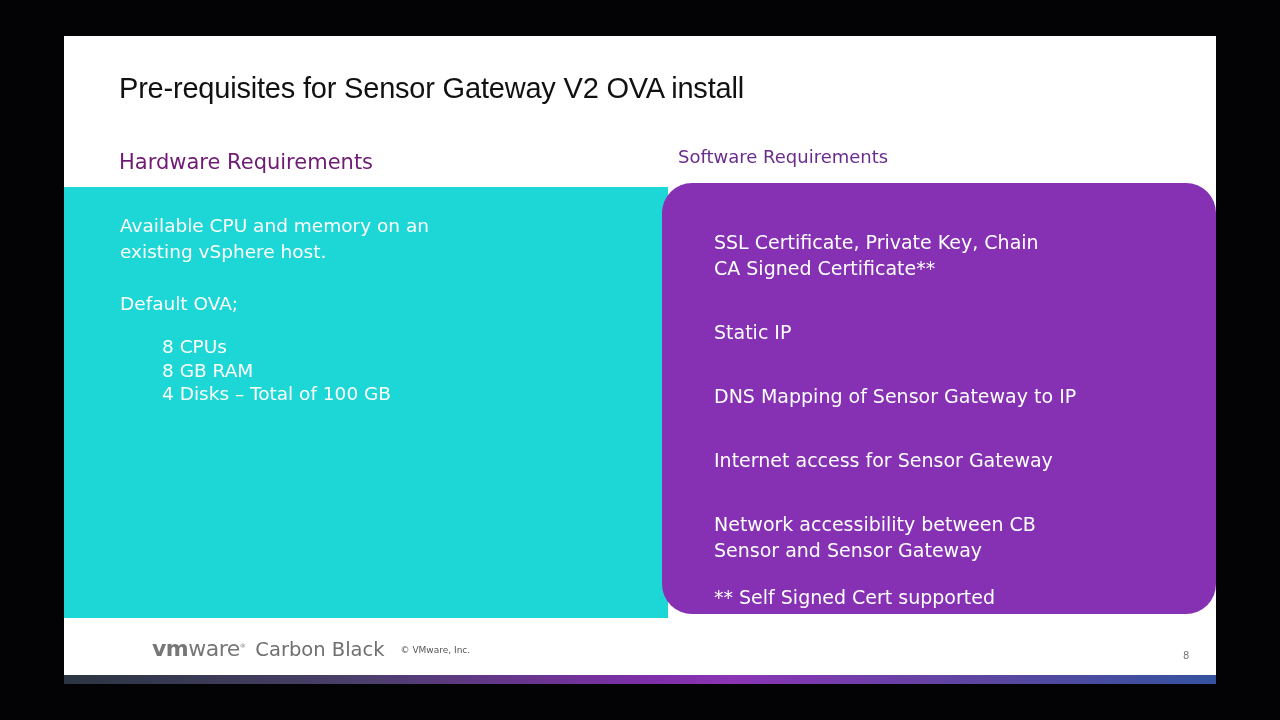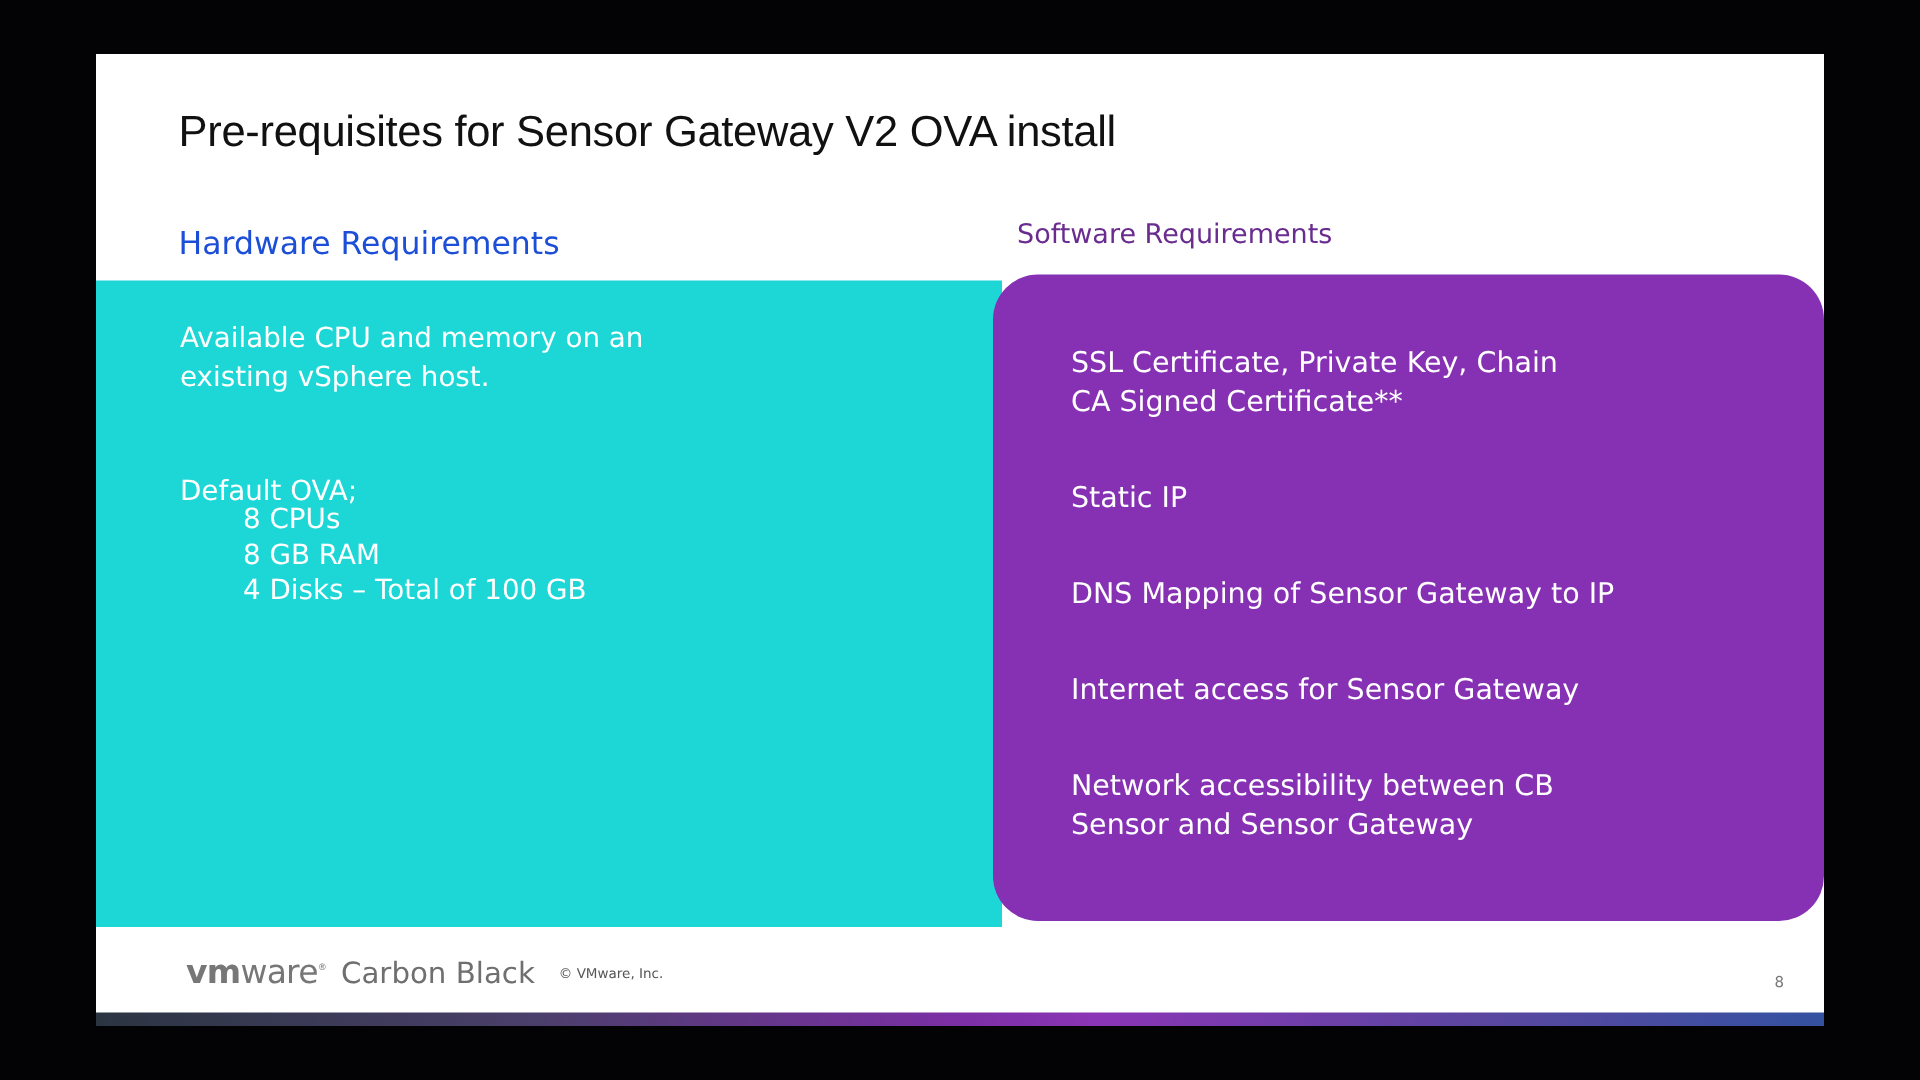--- a/index.html
+++ b/index.html
@@ -11,43 +11,43 @@
       position: absolute; left: 64px; top: 36px; width: 1152px; height: 648px;
       background: #ffffff; overflow: hidden;
     }
     .title {
       position: absolute; left: 55px; top: 36px; margin: 0;
       font-family: "Liberation Sans", sans-serif; font-weight: normal;
       font-size: 29px; color: #111111; letter-spacing: -0.2px;
     }
     .hw-heading {
       position: absolute; left: 55px; top: 114px; margin: 0; font-weight: normal;
-      font-size: 21px; color: #1d4ed8;
+      font-size: 21px; color: #701a75;
     }
     .sw-heading {
       position: absolute; left: 614px; top: 110px; margin: 0; font-weight: normal;
       font-size: 18px; color: #6a2c8f;
     }
     .hw-box {
       position: absolute; left: 0; top: 151px; width: 604px; height: 431px;
       background: #1dd6d6; color: #ffffff; font-size: 18.5px;
     }
     .hw-box .intro { position: absolute; left: 56px; top: 26px; line-height: 26px; width: 420px; }
-    .hw-box .ova-label { position: absolute; left: 56px; top: 104px; line-height: 26px; margin-top: 24px; }
+    .hw-box .ova-label { position: absolute; left: 56px; top: 104px; line-height: 26px; }
     .hw-box .specs { position: absolute; left: 82px; top: 132px; line-height: 23.5px; list-style: none; margin: 16px; padding: 0; }
     .sw-box {
       position: absolute; left: 598px; top: 147px; width: 554px; height: 431px;
       background: #8630b3; color: #ffffff; font-size: 19px; border-radius: 30px;
     }
     .sw-item { position: absolute; left: 52px; line-height: 26px; width: 460px; }
     .footer-logo {
       position: absolute; left: 60px; top: 600px; display: flex; align-items: baseline; gap: 10px; color: #707070;
     }
     .vm-logo { font-size: 22px; letter-spacing: -0.5px; color: #777777; }
-    .vm-logo .vm { font-weight: bold; }
+    .vm-logo .vm { font-weight: bold; margin-left: 28px; }
     .vm-logo sup { font-size: 6px; }
     .cb-text { font-size: 19.5px; color: #6f6f6f; }
     .copyright { font-size: 9px; color: #555555; margin-left: 6px; position: relative; top: -3px; }
     .page-num { position: absolute; left: 1119px; top: 614px; font-size: 10px; color: #777777; }
     .bottom-bar {
       position: absolute; left: 0; top: 639px; width: 1152px; height: 9px;
       background: linear-gradient(to right, #2b3542 0%, #4a3f6a 25%, #7c2fa6 50%, #8a35b5 58%, #5b46a0 80%, #3452a0 100%);
     }
   </style>
 </head>
@@ -83,20 +83,21 @@
     <div class="sw-item" style="top:200px;">
       <div>DNS Mapping of Sensor Gateway to IP</div>
     </div>
     <div class="sw-item" style="top:264px;">
       <div>Internet access for Sensor Gateway</div>
     </div>
     <div class="sw-item" style="top:328px;">
       <div>Network accessibility between CB</div>
       <div>Sensor and Sensor Gateway</div>
     </div>
+    <div class="sw-item" style="top:401px;">** Self Signed Cert supported</div>
   </div>
 
   <div class="footer-logo">
     <span class="vm-logo"><span class="vm">vm</span><span>ware</span><sup>®</sup></span>
     <span class="cb-text">Carbon Black</span>
     <span class="copyright">© VMware, Inc.</span>
   </div>
 
   <div class="page-num">8</div>
 

